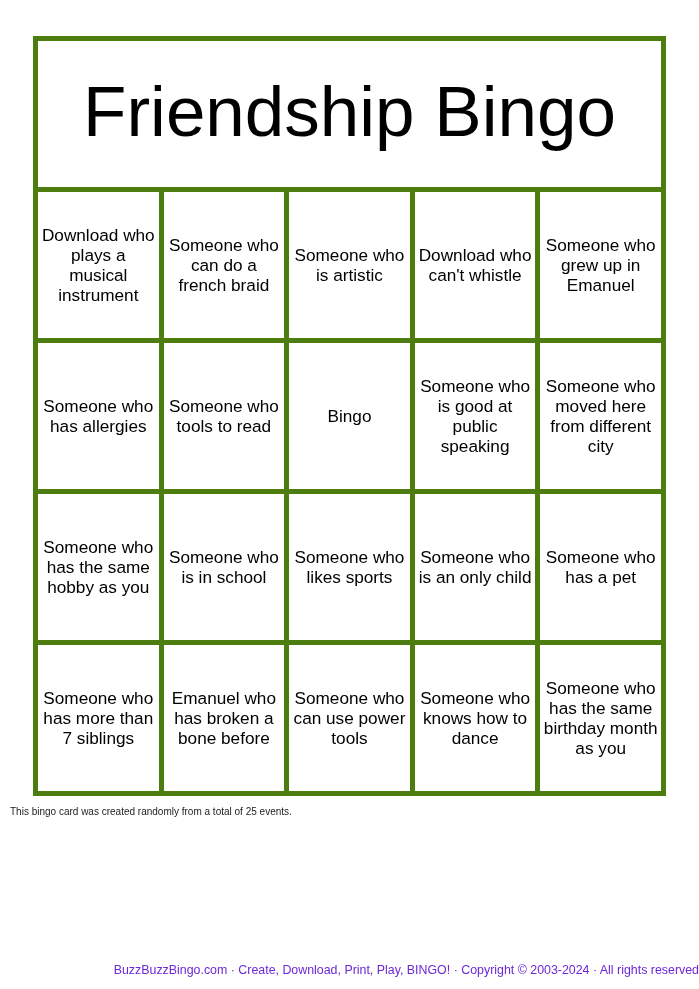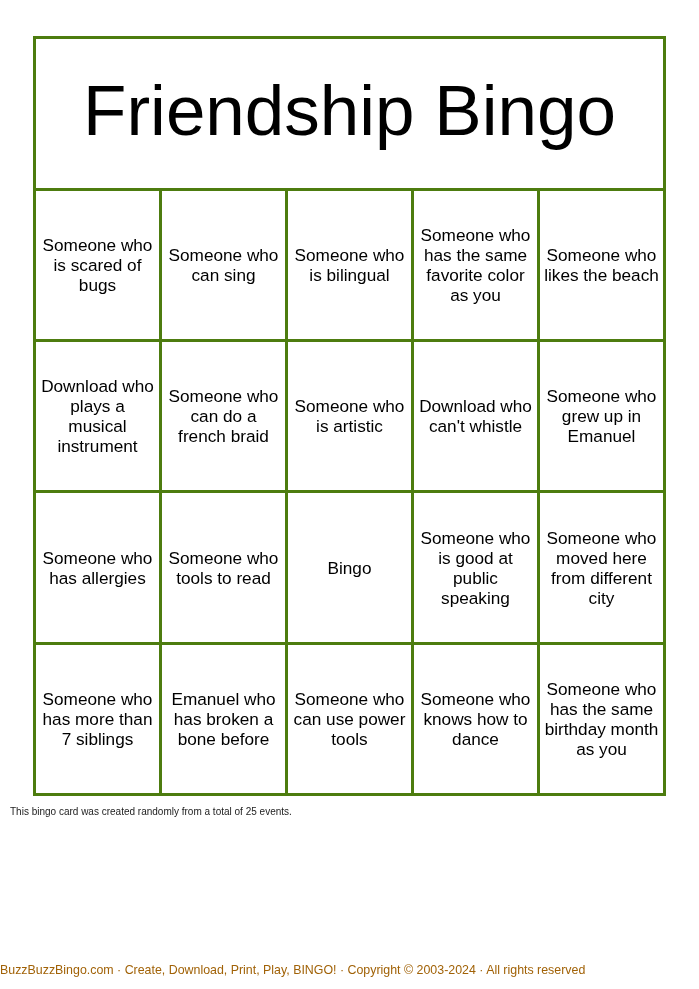--- a/index.html
+++ b/index.html
@@ -18,21 +18,21 @@
     .card {
       position: absolute;
       left: 33px;
       top: 36px;
       width: 633px;
       height: 760px;
       border-collapse: collapse;
       table-layout: fixed;
     }
     .card td {
-      border: 3px solid #4d7c0f;
+      border: 5px solid #4d7c0f;
       text-align: center;
       vertical-align: middle;
       padding: 0 3px;
       box-sizing: border-box;
     }
     .title-cell {
       height: 127px;
       font-size: 71px;
       line-height: 1;
       letter-spacing: 0px;
@@ -50,58 +50,58 @@
       top: 806px;
       font-size: 10px;
       color: #222;
       white-space: nowrap;
     }
     .footer {
       position: absolute;
       left: 0;
       width: 699px;
       top: 963px;
-      text-align: left;
+      text-align: right;
       font-size: 12.4px;
-      color: #a16207;
+      color: #6d28d9;
       white-space: nowrap;
     }
   </style>
 </head>
 <body>
 
 <table class="card">
   <tbody>
       <tr>
     <td colspan="5" class="title-cell">
       <span>Friendship Bingo</span>
     </td>
-  </tr>
-  <tr>
-    <td class="cell">Someone who is scared of bugs</td>
-    <td class="cell">Someone who can sing</td>
-    <td class="cell">Someone who is bilingual</td>
-    <td class="cell">Someone who has the same favorite color as you</td>
-    <td class="cell">Someone who likes the beach</td>
   </tr>
   <tr>
     <td class="cell">Download who plays a musical instrument</td>
     <td class="cell">Someone who can do a french braid</td>
     <td class="cell">Someone who is artistic</td>
     <td class="cell">Download who can't whistle</td>
     <td class="cell">Someone who grew up in Emanuel</td>
   </tr>
   <tr>
     <td class="cell">Someone who has allergies</td>
     <td class="cell">Someone who tools to read</td>
     <td class="cell">Bingo</td>
     <td class="cell">Someone who is good at public speaking</td>
     <td class="cell">Someone who moved here from different city</td>
   </tr>
   <tr>
+    <td class="cell">Someone who has the same hobby as you</td>
+    <td class="cell">Someone who is in school</td>
+    <td class="cell">Someone who likes sports</td>
+    <td class="cell">Someone who is an only child</td>
+    <td class="cell">Someone who has a pet</td>
+  </tr>
+  <tr>
     <td class="cell">Someone who has more than 7 siblings</td>
     <td class="cell">Emanuel who has broken a bone before</td>
     <td class="cell">Someone who can use power tools</td>
     <td class="cell">Someone who knows how to dance</td>
     <td class="cell">Someone who has the same birthday month as you</td>
   </tr>
 </tbody>
   </table>
 
 <div class="note">This bingo card was created randomly from a total of 25 events.</div>

